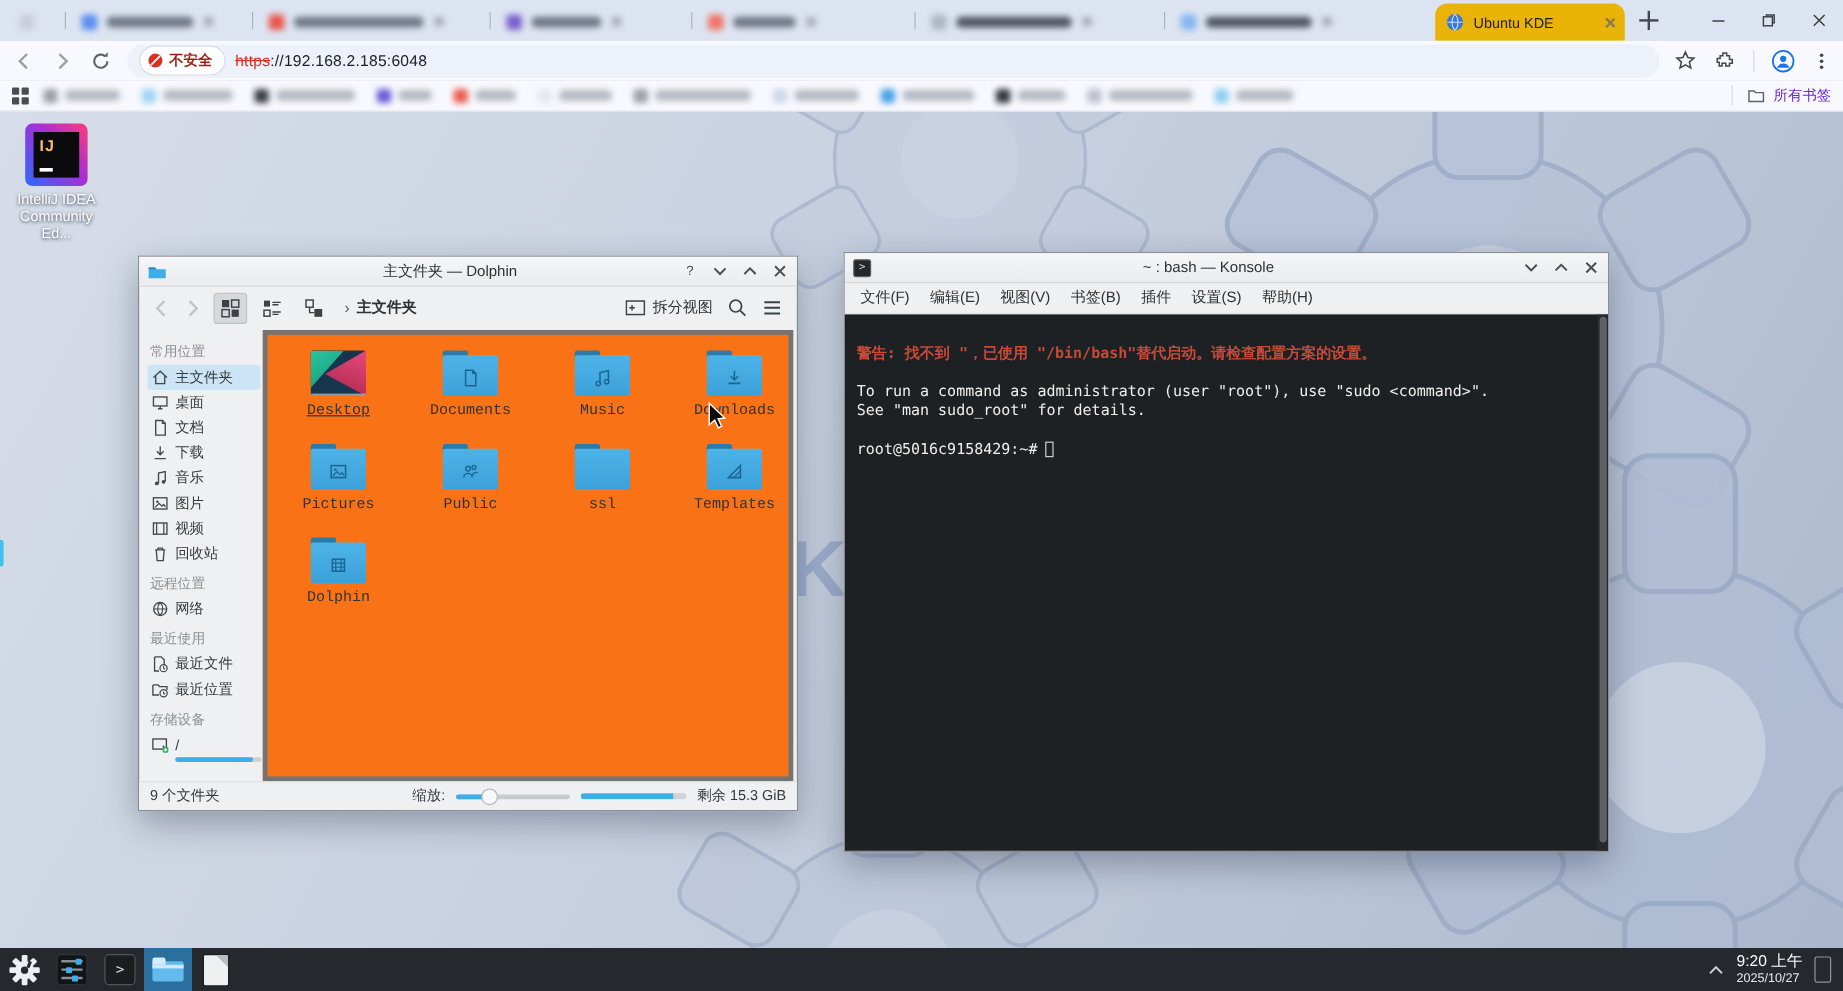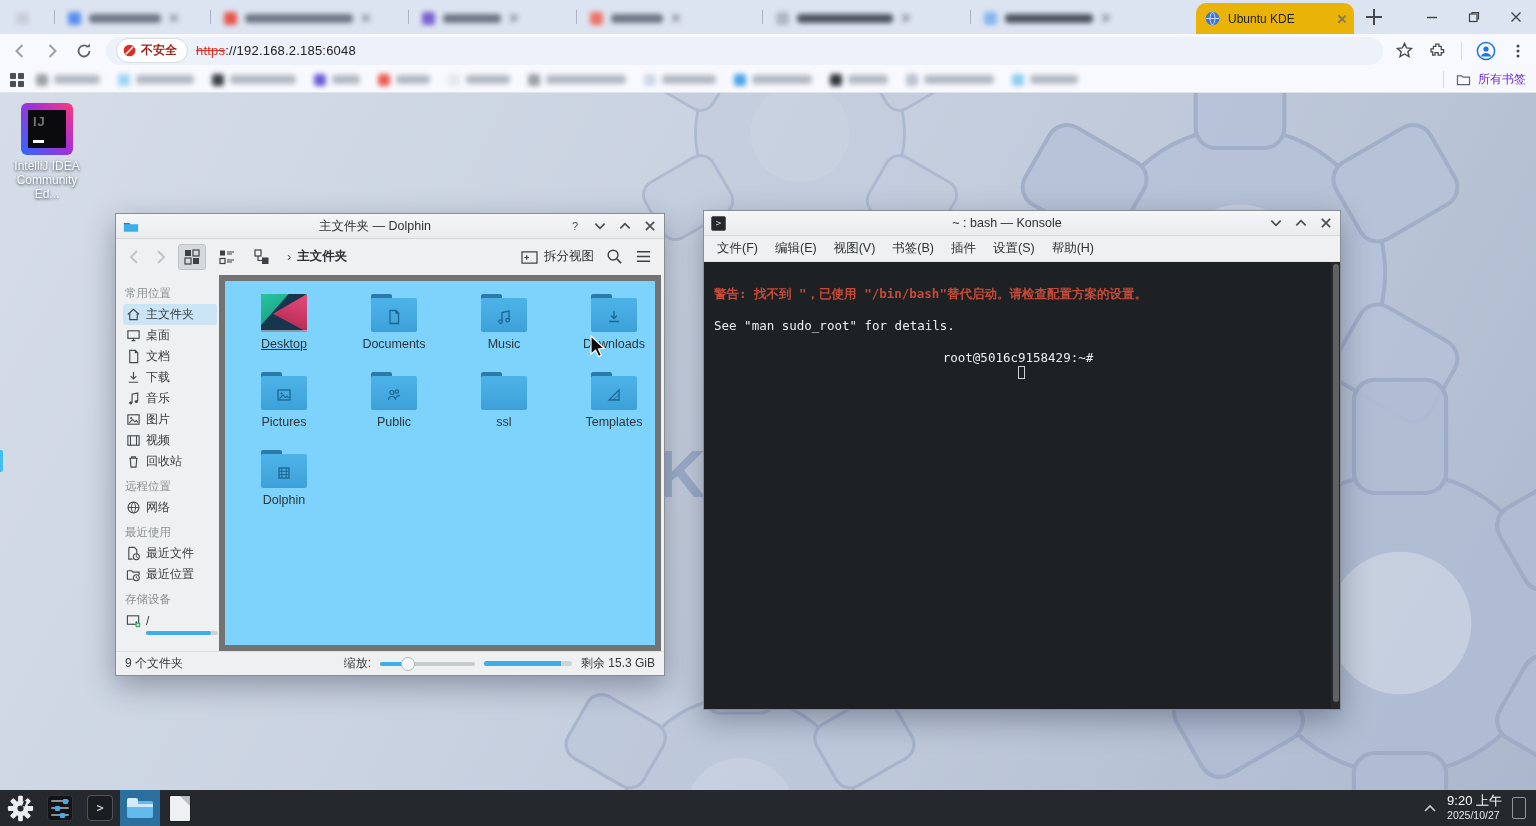--- a/index.html
+++ b/index.html
@@ -47,21 +47,21 @@
   
   .desktop { position:absolute; left:0; top:93px; right:0; bottom:0; overflow:hidden;
     background:linear-gradient(118deg,#d6dde8 0%,#c9d2e1 40%,#b9c4d6 75%,#aab7cc 100%); }
   .gear { position:absolute; }
   .watermark { position:absolute; left:658px; top:343px; font-size:66px; font-weight:bold; color:#8095bf; opacity:.55; letter-spacing:2px; }
 
   .shortcut { position:absolute; left:4px; top:10px; width:86px; text-align:center; }
   .ij-logo { width:52px; height:52px; margin:0 auto; border-radius:6px; position:relative;
     background:linear-gradient(50deg,#2a6bff 0%,#a62fd6 55%,#fd3a7b 100%); }
   .ij-inner { position:absolute; left:7px; top:7px; right:7px; bottom:7px; background:#0b0b0e; }
-  .ij-inner .ij-txt { position:absolute; left:5px; top:4px; color:#737373; font-size:13px; font-weight:bold; letter-spacing:1px; }
+  .ij-inner .ij-txt { position:absolute; left:5px; top:4px; color:#fdba74; font-size:13px; font-weight:bold; letter-spacing:1px; }
   .ij-inner::after { content:""; position:absolute; left:5px; bottom:5px; width:11px; height:3px; background:#fff; }
   .shortcut .lbl { margin-top:4px; font-size:12px; color:#fff; line-height:14px; text-shadow:0 1px 3px rgba(10,20,40,.85); }
   .edge-accent { position:absolute; left:0; top:357px; width:3px; height:22px; background:#41c0f0; border-radius:0 2px 2px 0; }
 
   
   .win { position:absolute; background:#eff0f1; border:1px solid #878e94; box-shadow:0 10px 28px rgba(20,30,50,.35); }
   .titlebar { position:relative; height:25px; background:linear-gradient(#f5f6f7,#e9ebec); border-bottom:1px solid #d6d9db; display:flex; align-items:center; padding:0 7px; }
   .title-center { position:absolute; left:60px; right:90px; text-align:center; font-size:12.5px; color:#2b3135; white-space:nowrap; overflow:hidden; }
   .tb-btns { margin-left:auto; display:flex; align-items:center; gap:11px; z-index:2; }
   .tb-btn { width:14px; height:14px; display:flex; align-items:center; justify-content:center; color:#474d52; font-size:11px; }
@@ -81,21 +81,21 @@
 
   .d-body { position:absolute; top:61px; left:0; right:0; bottom:24px; display:flex; }
   .d-sidebar { width:103px; padding:4px 2px 0 7px; font-size:12px; color:#343a3e; overflow:hidden; }
   .sb-header { color:#8a9094; font-size:11.5px; margin:7px 0 3px 2px; white-space:nowrap; }
   .sb-item { display:flex; align-items:center; gap:5px; height:21px; padding:0 3px; border-radius:3px; white-space:nowrap; }
   .sb-item.selected { background:#cbe5f7; }
   .sb-item svg { flex:none; }
   .sb-cap { width:72px; height:4px; background:#cdd1d4; border-radius:2px; margin:0 0 2px 23px; }
   .sb-cap i { display:block; width:90%; height:4px; background:#3daee9; border-radius:2px; }
 
-  .d-view { flex:1; margin:0 3px 0 0; background:#7dd3fc; border:6px solid #737373; overflow:hidden; }
+  .d-view { flex:1; margin:0 3px 0 0; background:#f97316; border:4px solid #737373; overflow:hidden;font-family:Liberation Mono, monospace; }
   .folder-grid { display:grid; grid-template-columns:repeat(4,110px); padding:8px 0 0 4px; }
   .f-cell { height:78px; display:flex; flex-direction:column; align-items:center; }
   .f-icon { width:46px; height:38px; position:relative; margin-top:5px; }
   .f-tab { position:absolute; top:0; left:0; width:21px; height:9px; background:#2b7aa9; border-radius:2px 2px 0 0; }
   .f-bodyr { position:absolute; left:0; right:0; top:4px; bottom:0; background:linear-gradient(#4db3e7,#3ca1d9); border-radius:2px; }
   .f-glyph { position:absolute; left:0; right:0; top:8px; bottom:0; display:flex; align-items:center; justify-content:center; }
   .f-label { margin-top:5px; font-size:12.5px; color:#2f3439; }
   .f-label.hovered { text-decoration:underline; }
   .dt-icon { width:46px; height:38px; margin-top:5px; position:relative; border-radius:2px; overflow:hidden; background:#17364d; }
   .dt-teal { position:absolute; inset:0; background:linear-gradient(150deg,#2ac3a0,#0e8a6d); clip-path:polygon(0 0,60% 0,0 82%); }
@@ -109,21 +109,21 @@
   .zslider .handle { position:absolute; left:30%; top:50%; transform:translate(-50%,-50%); width:14px; height:14px; background:#f7f8f9; border:1px solid #b1b6ba; border-radius:50%; }
   .diskbar { width:88px; height:5px; background:#cfd3d6; border-radius:2.5px; overflow:hidden; }
   .diskbar i { display:block; width:88%; height:5px; background:#3daee9; }
 
   
   .konsole { left:703px; top:117px; width:638px; height:500px; display:flex; flex-direction:column; }
   .k-menubar { height:26px; background:#eff0f1; border-bottom:1px solid #e2e4e5; display:flex; align-items:center; gap:17px; padding:0 13px; font-size:12.5px; color:#2b3135; }
   .k-term { position:relative; flex:1; background:#1d2124; font-family:"DejaVu Sans Mono","Liberation Mono",monospace; font-size:12.5px; line-height:16px; color:#eeeeee; padding:10px 18px 10px 10px; overflow:hidden; }
   .k-warning { color:#c64a37; font-weight:bold; margin-top:14px; }
   .k-block1 { margin-top:16px; }
-  .k-promptline { margin-top:16px; display:flex; align-items:center;flex-direction:column; }
+  .k-promptline { margin-top:16px; display:flex; align-items:center; }
   .cursor-box { display:inline-block; width:7px; height:13px; border:1px solid #cfcfcf; margin-left:6px; }
   .k-scroll { position:absolute; top:0; right:0; bottom:0; width:9px; background:#26292c; }
   .k-thumb { position:absolute; top:2px; left:1.5px; width:6px; height:98%; background:#5c6266; border-radius:3px; }
   .k-appicon { width:15px; height:15px; background:#24282b; border:1px solid #5a5f63; border-radius:2px; color:#d7dadc; font-size:9px; display:flex; align-items:center; justify-content:center; font-family:"DejaVu Sans Mono",monospace; }
 
   
   .taskbar { position:absolute; left:0; right:0; bottom:0; height:36px; background:#25292d; display:flex; align-items:center; z-index:30; }
   .task-btn { width:40px; height:36px; display:flex; align-items:center; justify-content:center; flex:none; }
   .task-btn.active { background:#2b6f9f; }
   .sliders-icon { width:26px; height:26px; background:#121518; border:1px solid #2f3337; border-radius:4px; padding:4px 3px; display:flex; flex-direction:column; justify-content:space-between; }
@@ -431,21 +431,21 @@
             <rect x="1" y="1" width="6" height="6" fill="none" stroke="#3b4145" stroke-width="1.2"></rect>
             <rect x="8" y="8.5" width="6.5" height="6.5" fill="#3b4145"></rect>
             <path d="M4 7 V11.5 H8" stroke="#3b4145" stroke-width="1.2" fill="none"></path>
           </svg>
       </div>
       <div class="crumb">
         <span class="gt">›</span>
         <span class="loc">主文件夹</span>
       </div>
       <div class="d-right">
-        <div style="display:flex;align-items:flex-end;gap:6px">
+        <div style="display:flex;align-items:center;gap:6px">
           <svg width="17" height="15" viewBox="0 0 18 16">
               <rect x="1" y="2" width="16" height="12" fill="none" stroke="#3b4145" stroke-width="1.3"></rect>
               <path d="M6 5.5 V10.5 M3.5 8 H8.5" stroke="#3b4145" stroke-width="1.3"></path>
             </svg>
           <span class="split-lbl">拆分视图</span>
         </div>
         <svg width="17" height="17" viewBox="0 0 18 18">
             <circle cx="7.5" cy="7.5" r="5.2" fill="none" stroke="#3b4145" stroke-width="1.5"></circle>
             <path d="M11.5 11.5 L16 16" stroke="#3b4145" stroke-width="1.6"></path>
           </svg>
@@ -703,20 +703,21 @@
       <span>编辑(E)</span>
       <span>视图(V)</span>
       <span>书签(B)</span>
       <span>插件</span>
       <span>设置(S)</span>
       <span>帮助(H)</span>
     </div>
     <div class="k-term">
       <div class="k-warning">警告: 找不到 "，已使用 "/bin/bash"替代启动。请检查配置方案的设置。</div>
       <div class="k-block1">
+        <div>To run a command as administrator (user "root"), use "sudo &lt;command&gt;".</div>
         <div>See "man sudo_root" for details.</div>
       </div>
       <div class="k-promptline">
         <span>root@5016c9158429:~#</span>
         <span class="cursor-box"></span>
       </div>
       <div class="k-scroll">
           <div class="k-thumb"></div>
         </div>
     </div>

